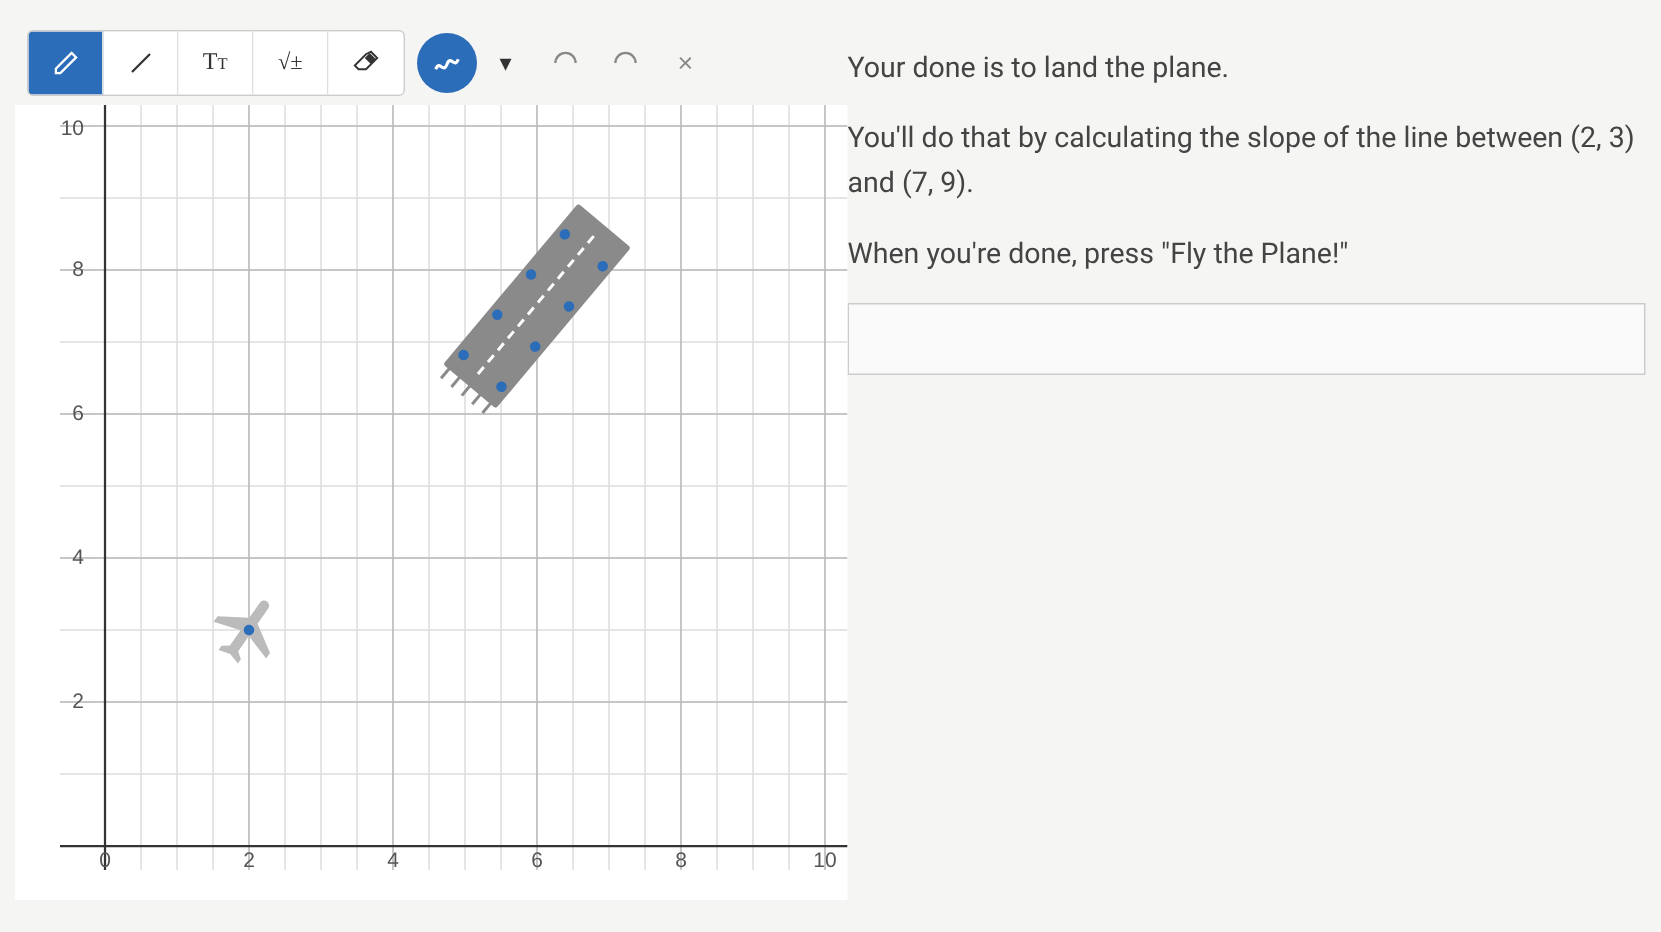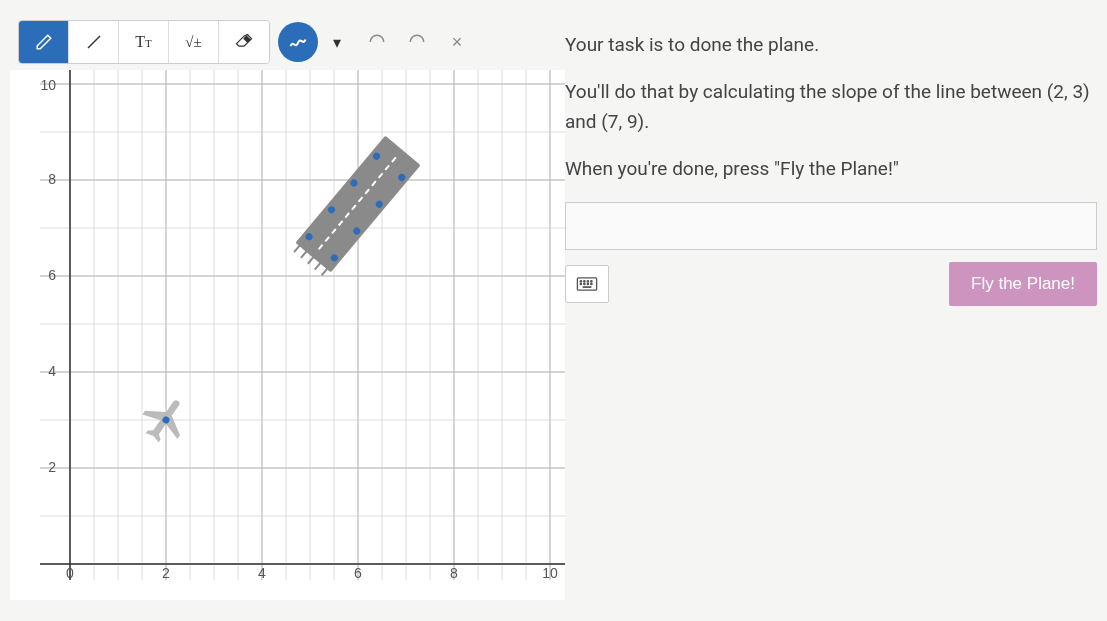--- a/index.html
+++ b/index.html
@@ -342,38 +342,21 @@
         <svg width="54" height="54" viewBox="0 0 24 24" fill="#bbb">
             <path d="M21 16v-2l-8-5V3.5a1.5 1.5 0 0 0-3 0V9l-8 5v2l8-2.5V19l-2 1.5V22l3.5-1 3.5 1v-1.5L13 19v-5.5l8 2.5z"></path>
           </svg>
         <div class="center-dot"></div>
       </div>
     </div>
   </div>
 
   <div class="right-panel">
     <div class="instr">
-      <p>Your task is to done the plane.</p>
+      <p>Your done is to land the plane.</p>
       <p>
         <span>You'll do that by calculating the slope of the line between </span><span>(2, 3)</span><span> and </span><span>(7, 9)</span><span>.</span>
       </p>
       <p>When you're done, press "Fly the Plane!"</p>
     </div>
     <div class="answer-box" contenteditable="true" style=""></div>
-    <div class="action-row">
-      <button class="kb-btn">
-        <svg width="22" height="14" viewBox="0 0 24 16" fill="none" stroke="currentColor" stroke-width="1.5">
-          <rect x="1" y="1" width="22" height="14" rx="1"></rect>
-          <circle cx="5" cy="5" r="0.8" fill="currentColor"></circle>
-            <circle cx="9" cy="5" r="0.8" fill="currentColor"></circle>
-            <circle cx="13" cy="5" r="0.8" fill="currentColor"></circle>
-            <circle cx="17" cy="5" r="0.8" fill="currentColor"></circle>
-          <circle cx="5" cy="8" r="0.8" fill="currentColor"></circle>
-            <circle cx="9" cy="8" r="0.8" fill="currentColor"></circle>
-            <circle cx="13" cy="8" r="0.8" fill="currentColor"></circle>
-            <circle cx="17" cy="8" r="0.8" fill="currentColor"></circle>
-          <line x1="7" y1="11.5" x2="17" y2="11.5" stroke-width="2"></line>
-        </svg>
-      </button>
-      <button class="fly-btn">Fly the Plane!</button>
-    </div>
   </div>
 </div>
 
 </body></html>

